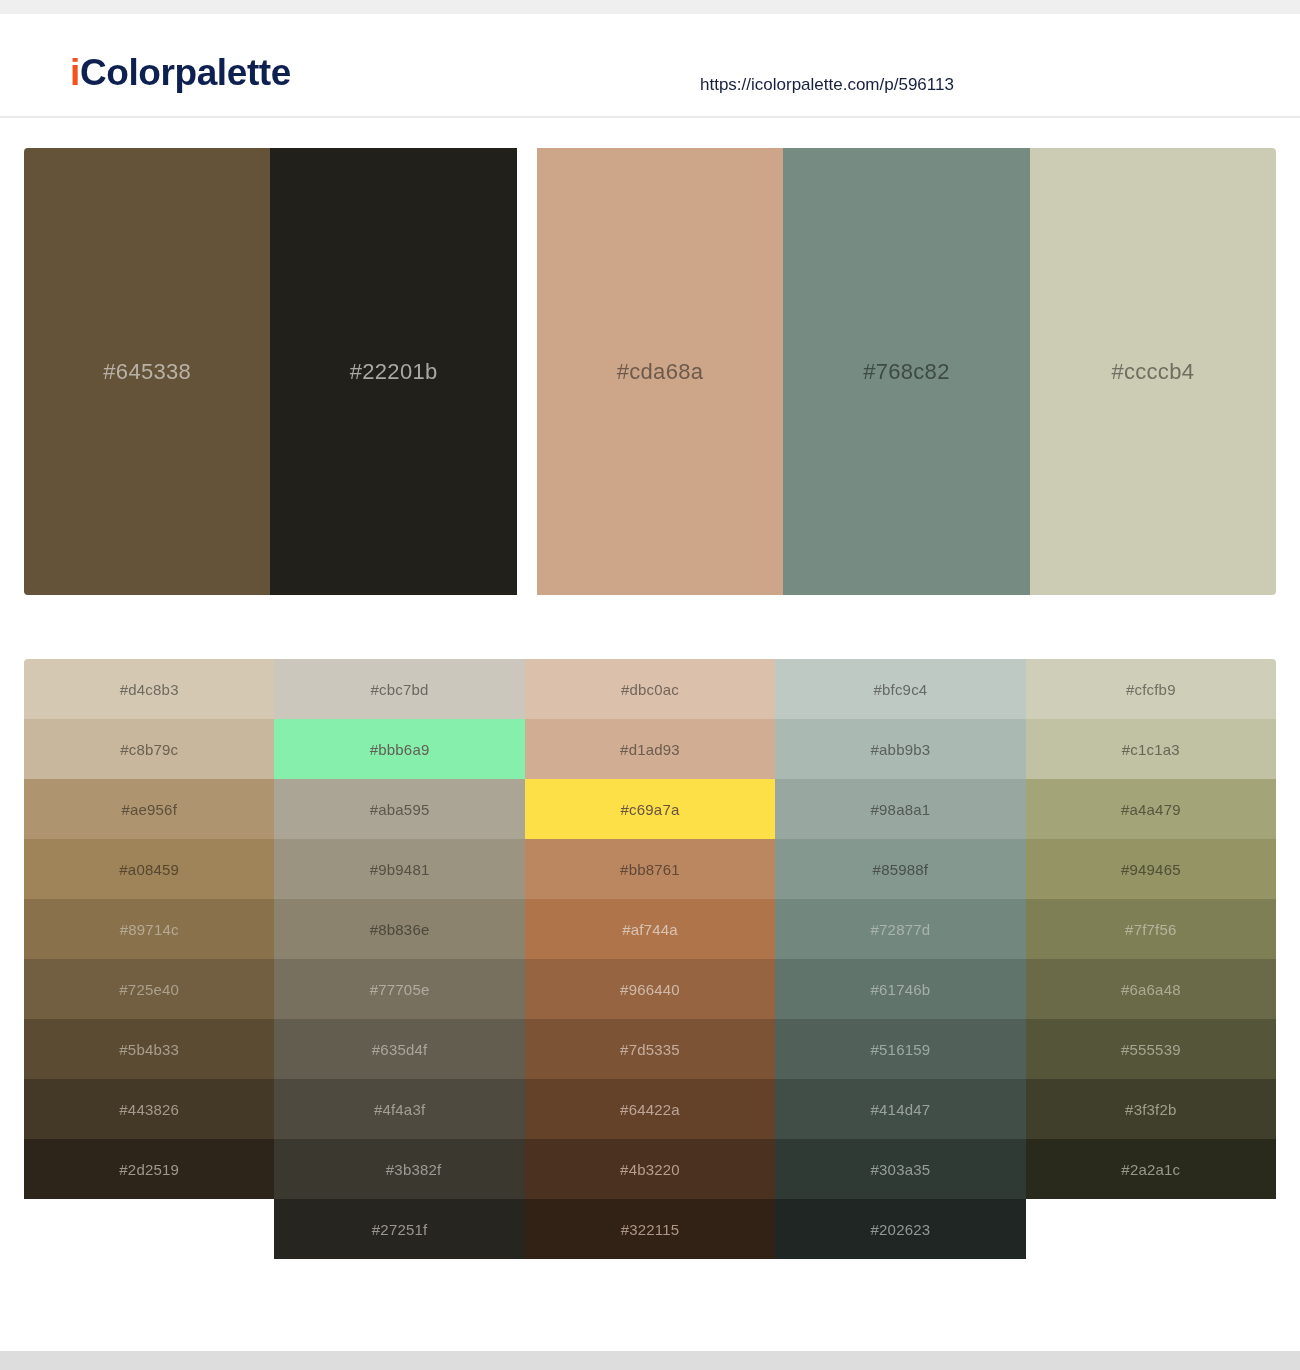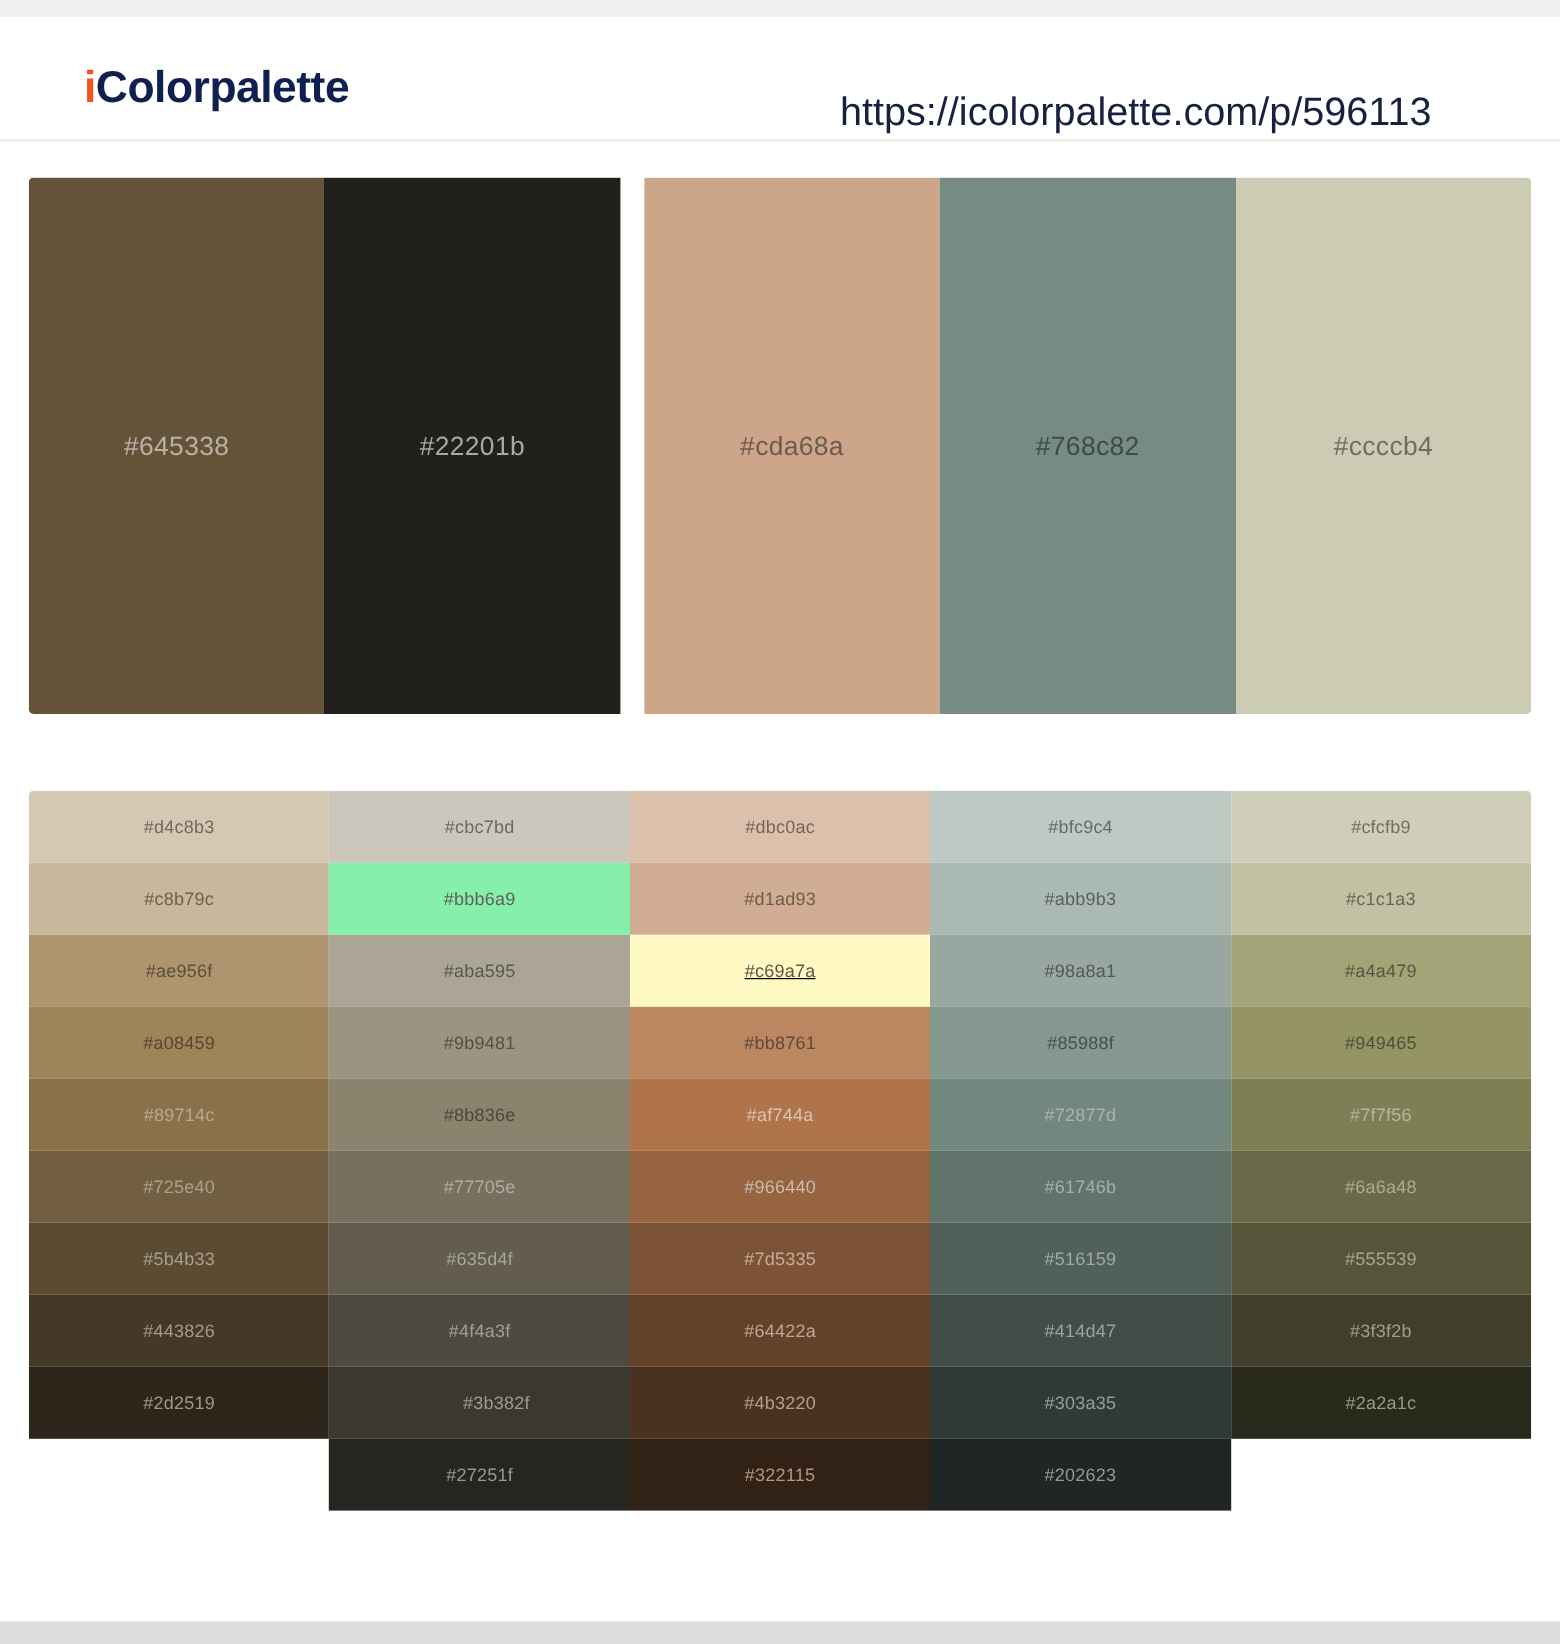--- a/index.html
+++ b/index.html
@@ -44,21 +44,21 @@
     white-space: nowrap;
     line-height: 1;
   }
   .logo .logo-i { color: #f4511e; }
   .logo .logo-rest { color: #0d2050; }
 
   .page-url {
     position: absolute;
     left: 700px;
     top: 62px;
-    font-size: 33px;
+    font-size: 17px;
     color: #16213f;
     white-space: nowrap;
     line-height: 1;
   }
 
   
   .swatch-strip {
     position: absolute;
     left: 24px;
     top: 148px;
@@ -212,21 +212,21 @@
         <span class="shade-label" style="color: rgb(153, 150, 143);">#27251f</span>
       </div>
     </div>
     <div class="shade-col">
       <div class="shade-cell" style="background: rgb(219, 192, 172);">
         <span class="shade-label" style="color: rgb(114, 102, 92);">#dbc0ac</span>
       </div>
       <div class="shade-cell" style="background: rgb(209, 173, 147);">
         <span class="shade-label" style="color: rgb(109, 93, 79);">#d1ad93</span>
       </div>
-      <div class="shade-cell" style="background: #fef9c3; text-decoration: underline;">
+      <div class="shade-cell" style="background: #fde047;">
         <span class="shade-label" style="color: rgb(103, 83, 67);">#c69a7a</span>
       </div>
       <div class="shade-cell" style="background: rgb(187, 135, 97);">
         <span class="shade-label" style="color: rgb(98, 72, 54);">#bb8761</span>
       </div>
       <div class="shade-cell" style="background: rgb(175, 116, 74);">
         <span class="shade-label" style="color: rgb(216, 195, 180);">#af744a</span>
       </div>
       <div class="shade-cell" style="background: rgb(150, 100, 64);">
         <span class="shade-label" style="color: rgb(207, 185, 169);">#966440</span>

